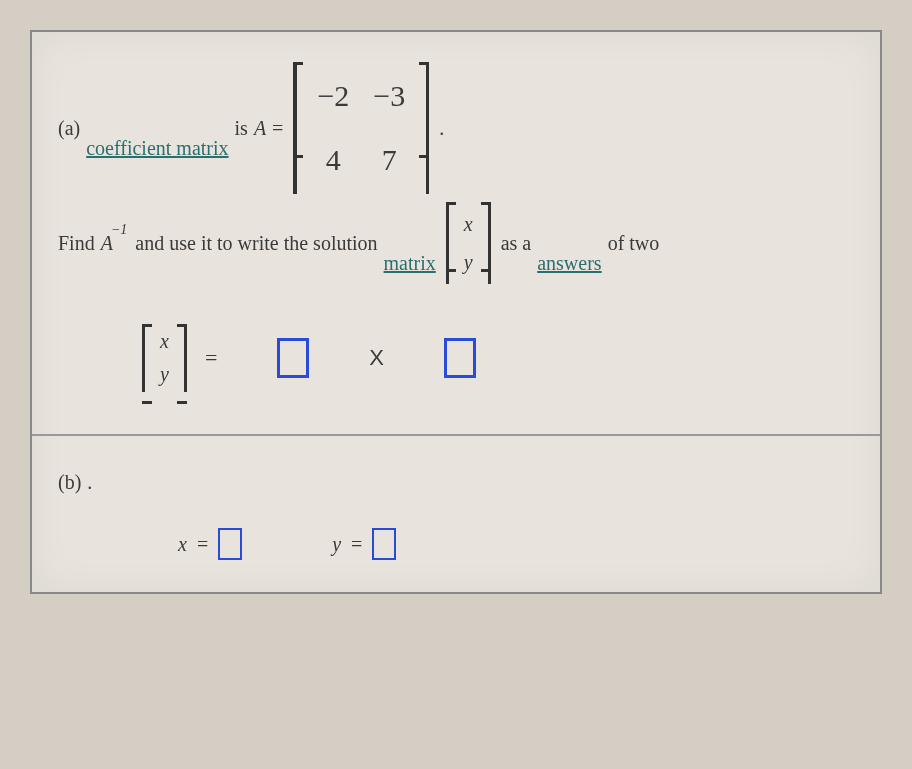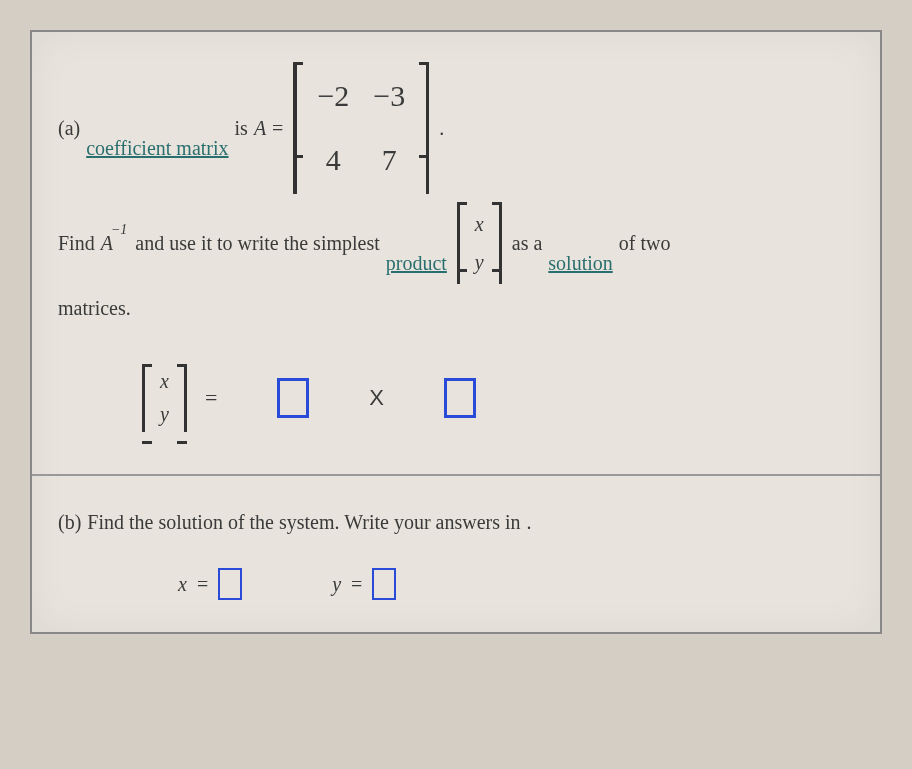--- a/index.html
+++ b/index.html
@@ -158,40 +158,37 @@
         <span class="bracket right" style="--h:96px"></span>
       </span>
       <span>.</span>
     </div>
 
     <div class="line">
       <span>Find</span>
       <span class="math">
         <span>A</span><span class="sup">−1</span>
       </span>
-      <span>and use it to write the simplest</span>
-      <span class="term">product</span>
+      <span>and use it to write the solution</span>
+      <span class="term">matrix</span>
 
       <span class="matrix" style="--h:70px">
         <span class="bracket left" style="--h:70px"></span>
         <span class="matrix-body" style="grid-template-columns:auto; font-style:italic; font-size:20px; row-gap:6px;">
           <span>x</span>
           <span>y</span>
         </span>
         <span class="bracket right" style="--h:70px"></span>
       </span>
 
       <span>as a</span>
-      <span class="term">solution</span>
+      <span class="term">answers</span>
       <span>of two</span>
     </div>
 
-    <div class="line">
-      <span>matrices.</span>
-    </div>
 
     <div class="eqrow">
       <span style="display:flex;align-items:center;gap:14px;">
         <span class="matrix" style="--h:80px">
           <span class="bracket left" style="--h:80px"></span>
           <span class="matrix-body" style="grid-template-columns:auto; font-style:italic; font-size:20px;">
             <span>x</span>
             <span>y</span>
           </span>
           <span class="bracket right" style="--h:80px"></span>
@@ -202,21 +199,20 @@
       <span class="input-box"></span>
       <span class="times">X</span>
       <span class="input-box"></span>
     </div>
 
   </div>
 
   <div class="section divider">
     <div class="line">
       <span>(b)</span>
-      <span>Find the solution of the system. Write your answers in</span>
         <span>.</span>
     </div>
 
     <div class="ansrow">
       <span class="ansitem">
         <span class="math">x</span>
         <span>=</span>
         <span class="input-box small"></span>
       </span>
       <span class="ansitem">

